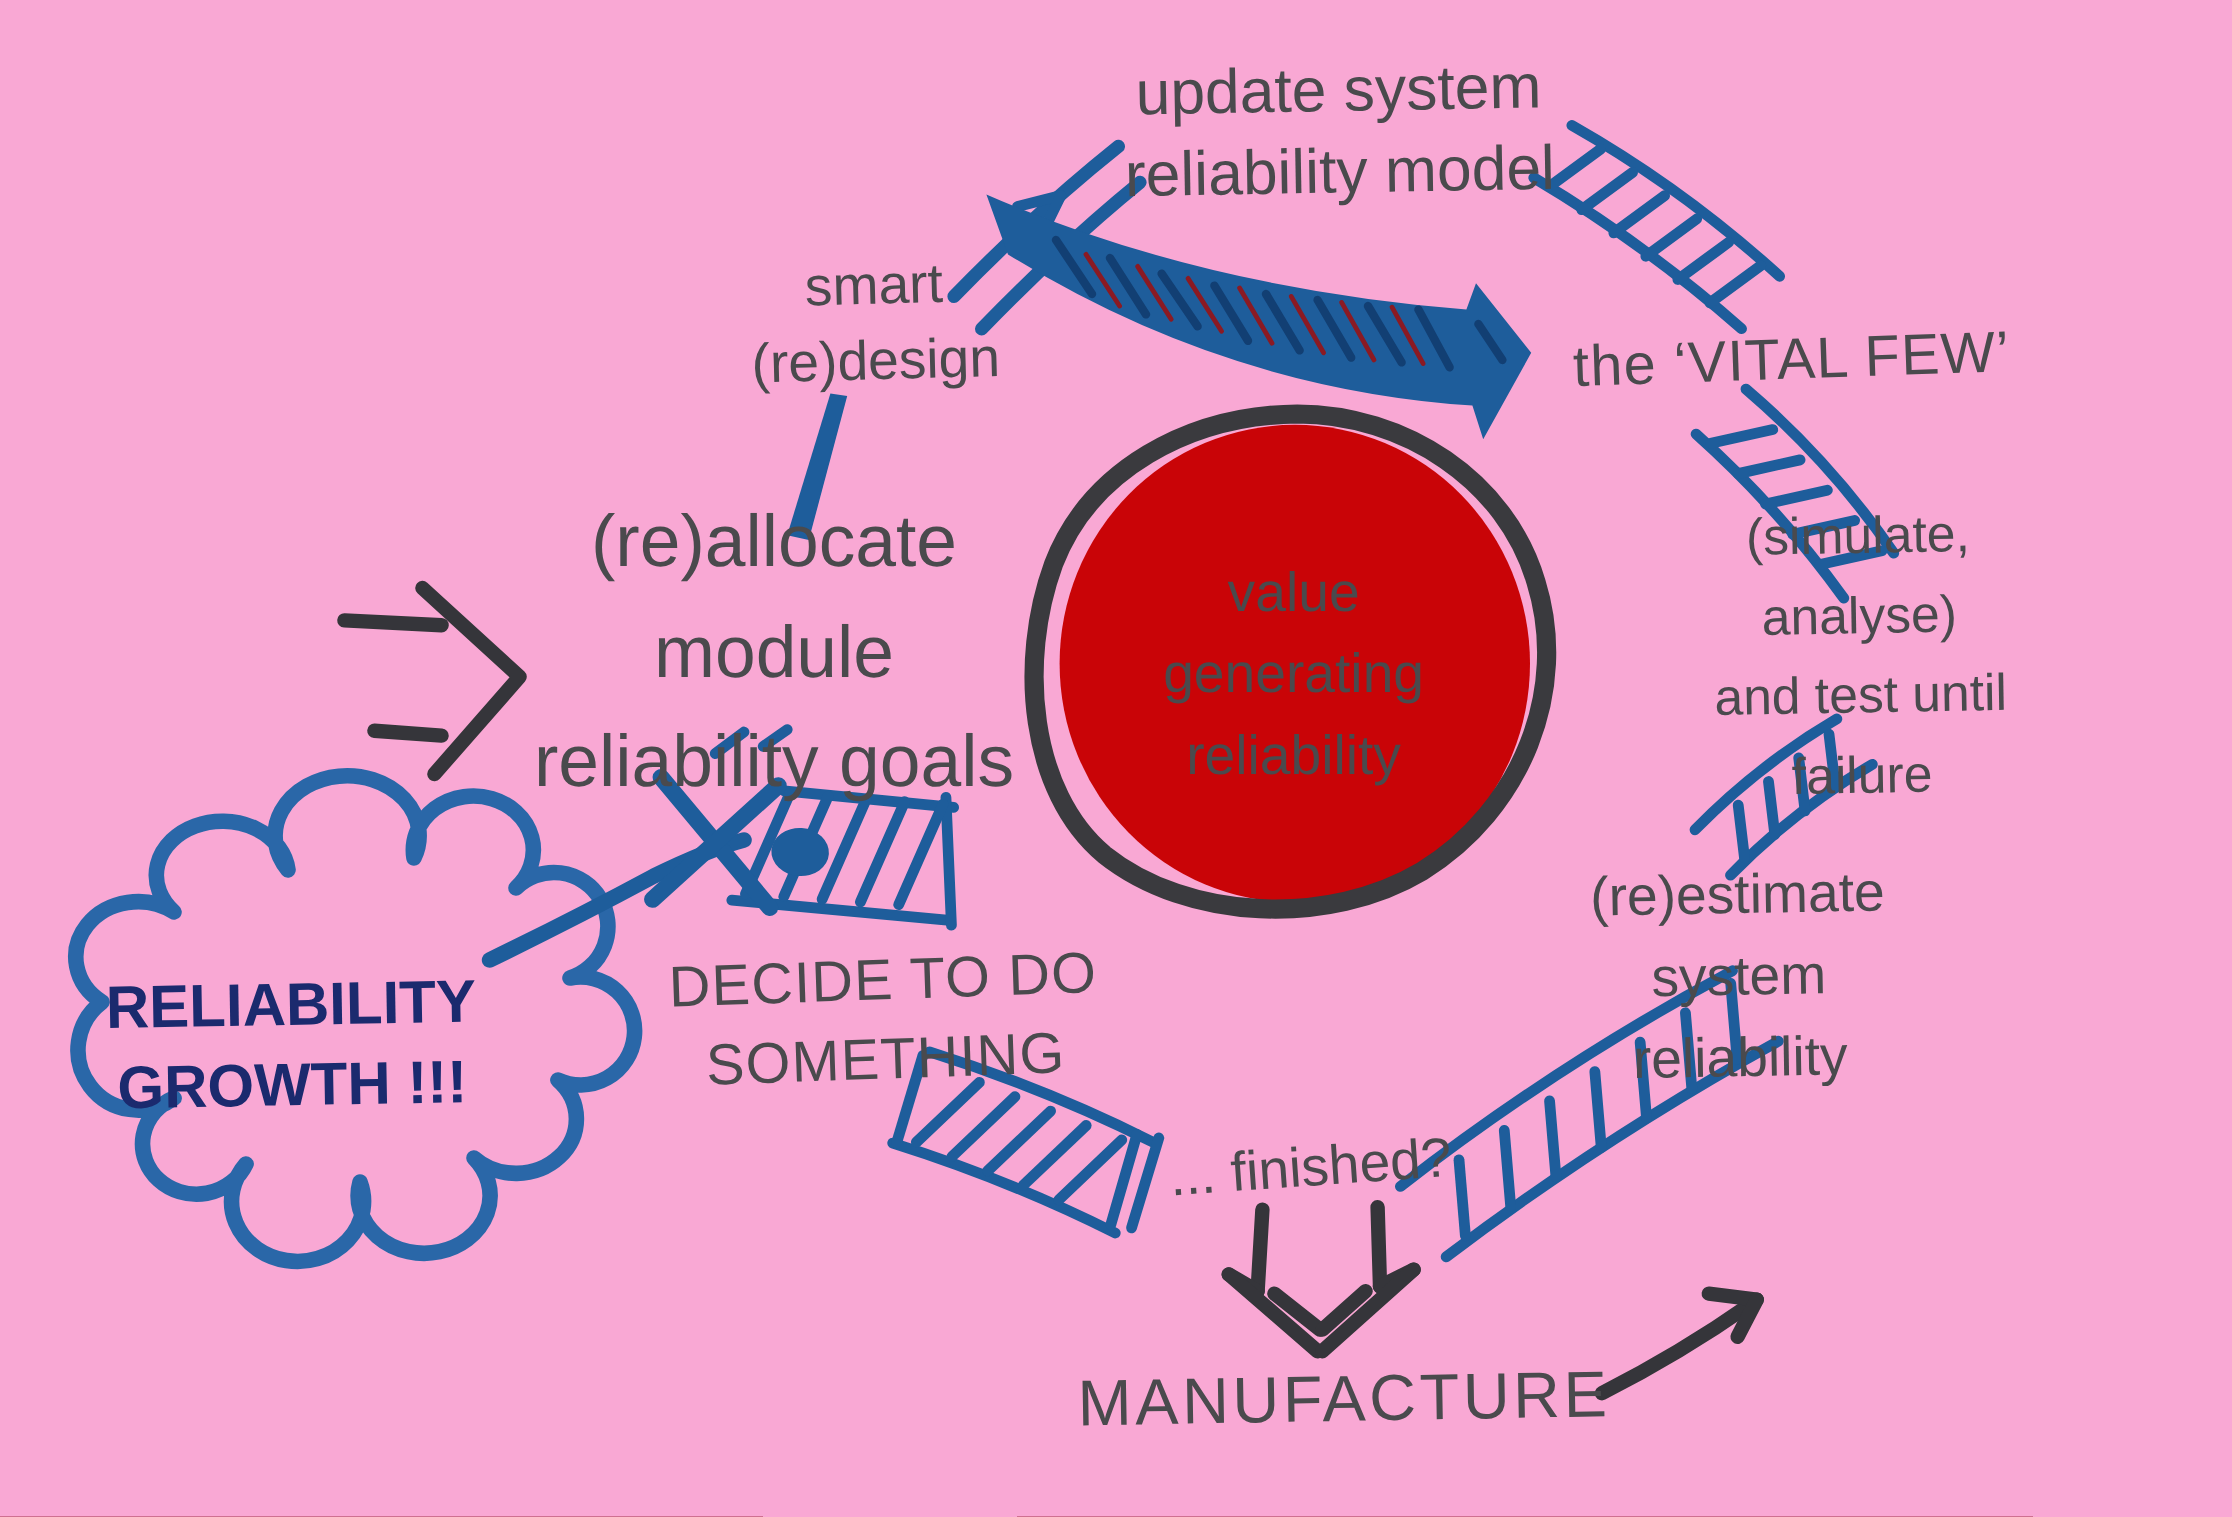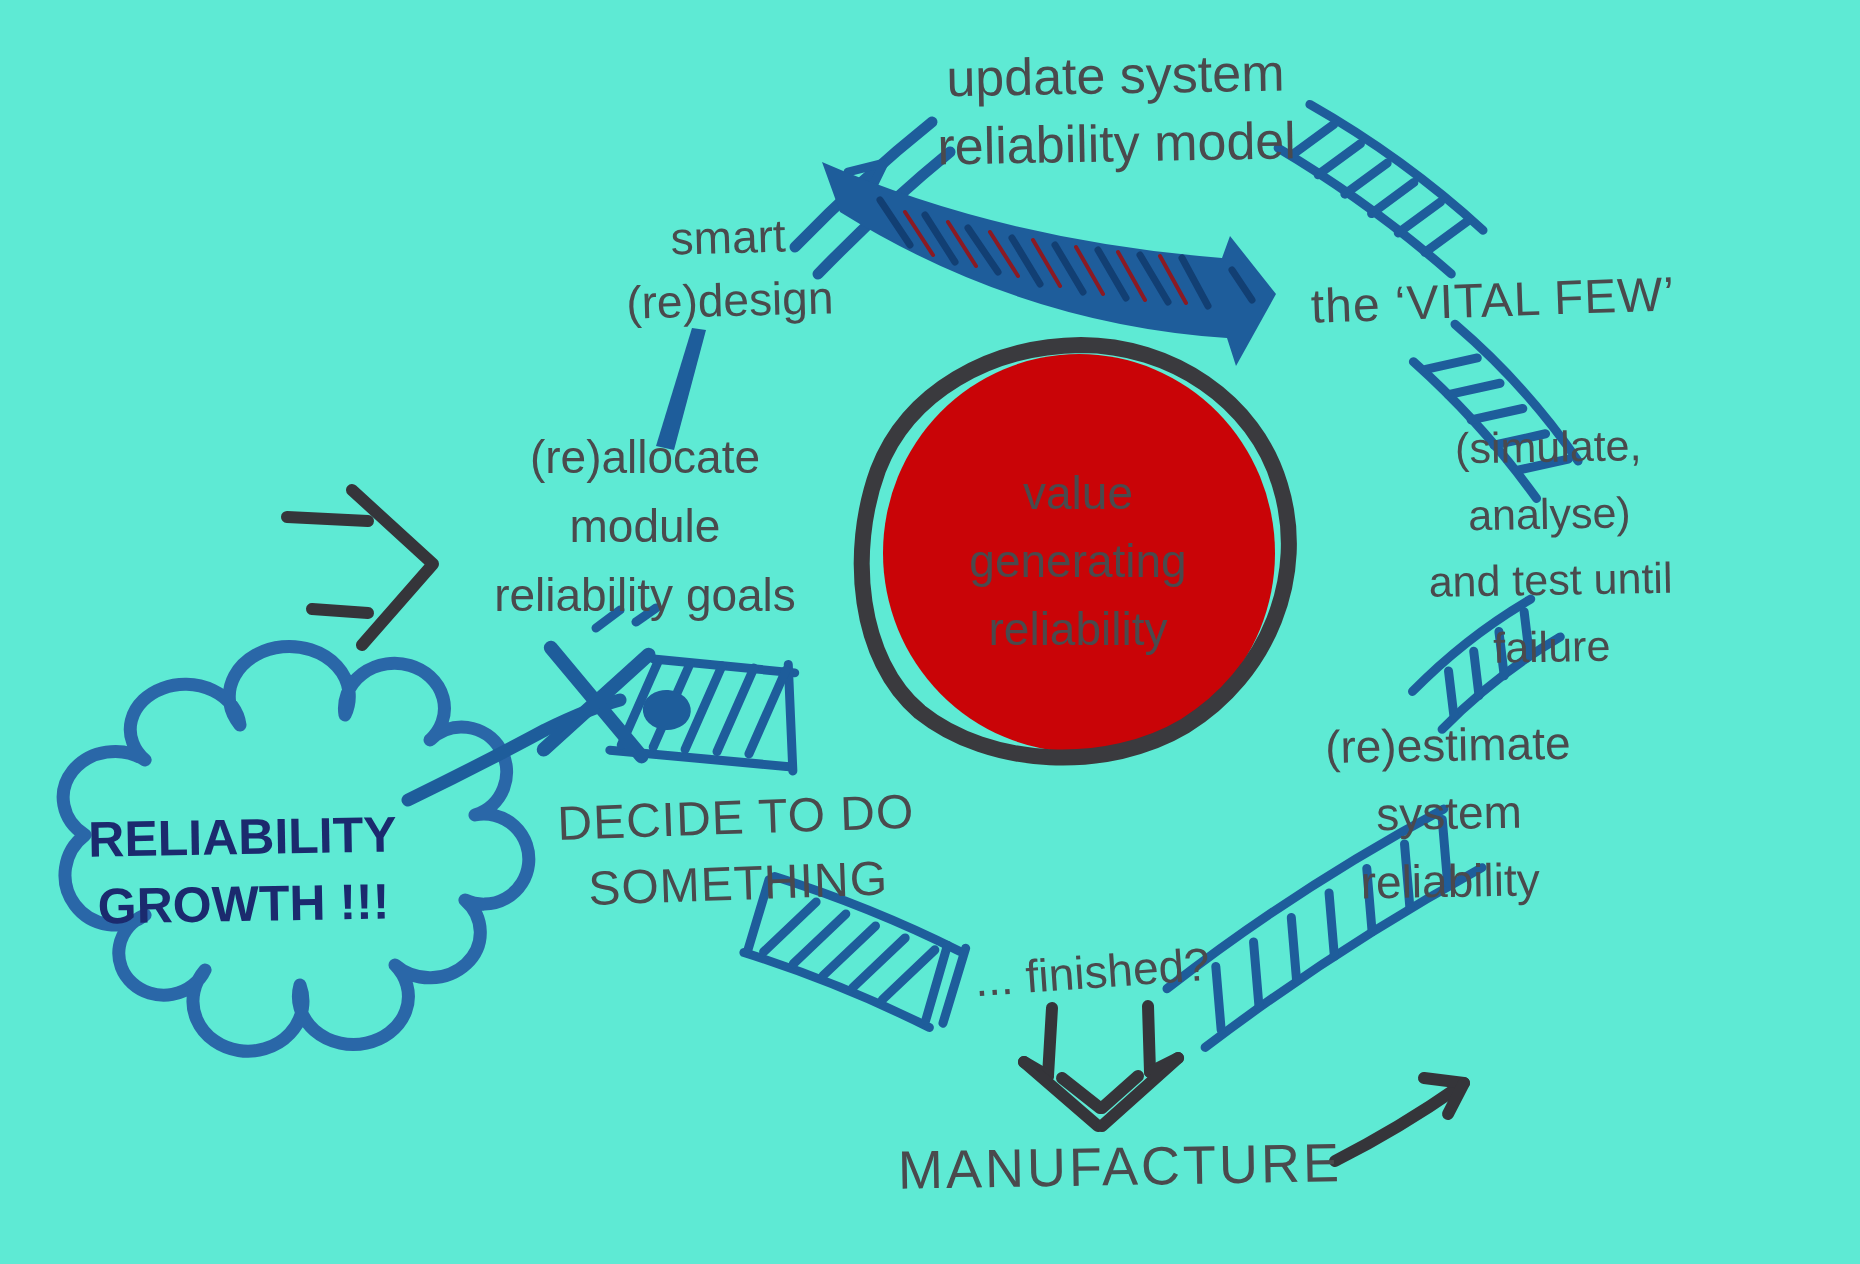--- a/index.html
+++ b/index.html
@@ -1,19 +1,19 @@
 <!DOCTYPE html>
 <html><head>
 <meta charset="utf-8">
 <style>
   html,body{margin:0;padding:0;background:#8b1a23;}
   .canvas{
     position:relative;
     width:1860px;height:1264px;
-    background:#5eead4;
+    background:#f9a8d4;
     overflow:hidden;
     font-family:"Liberation Sans","DejaVu Sans",sans-serif;
   }
   svg.draw{position:absolute;left:0;top:0;}
   .lbl{
     position:absolute;
     color:#4a4a4d;
     white-space:pre-line;
     text-align:center;
     font-weight:400;
@@ -182,21 +182,21 @@
 system
 reliability</div>
 
   <div class="lbl" style="left:1092px;top:972px;font-size:46px;transform:translate(-50%,-50%) rotate(-4deg);">... finished?</div>
 
   <div class="lbl" style="left:1120px;top:1166px;font-size:54px;letter-spacing:3px;transform:translate(-50%,-50%) rotate(-1deg);">MANUFACTURE</div>
 
   <div class="lbl" style="left:737px;top:851px;font-size:48px;line-height:1.38;letter-spacing:1px;transform:translate(-50%,-50%) rotate(-2deg);">DECIDE TO DO
 SOMETHING</div>
 
-  <div class="lbl" style="left:645px;top:526px;font-size:46px;line-height:1.5;transform:translate(-50%,-50%);">(re)allocate
+  <div class="lbl" style="left:645px;top:543px;font-size:61px;line-height:1.5;transform:translate(-50%,-50%);">(re)allocate
 module
 reliability goals</div>
 
   <div class="lbl" style="left:243px;top:871px;font-size:50px;line-height:1.34;font-weight:700;color:#1b2a6e;transform:translate(-50%,-50%) rotate(-1deg);">RELIABILITY
 GROWTH !!!</div>
 
   <div class="lbl" style="left:1078px;top:561px;font-size:46px;line-height:1.48;transform:translate(-50%,-50%);">value
 generating
 reliability</div>
 

